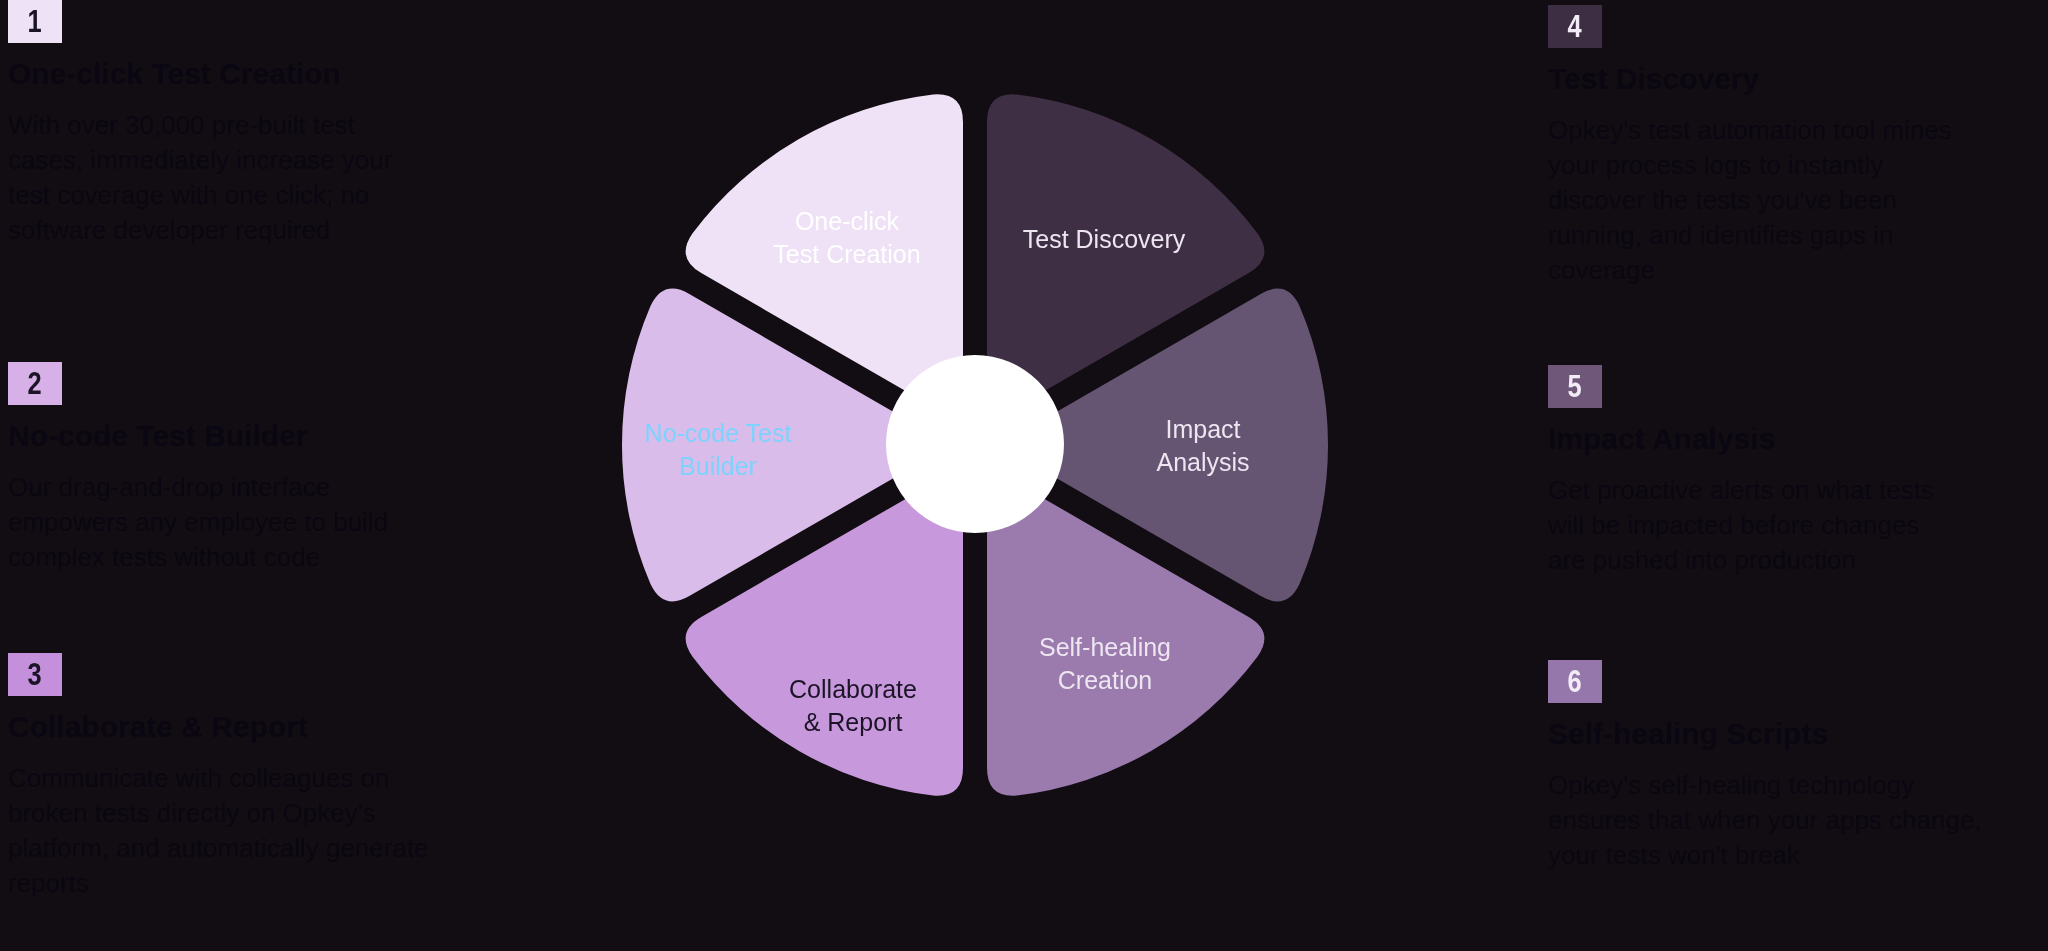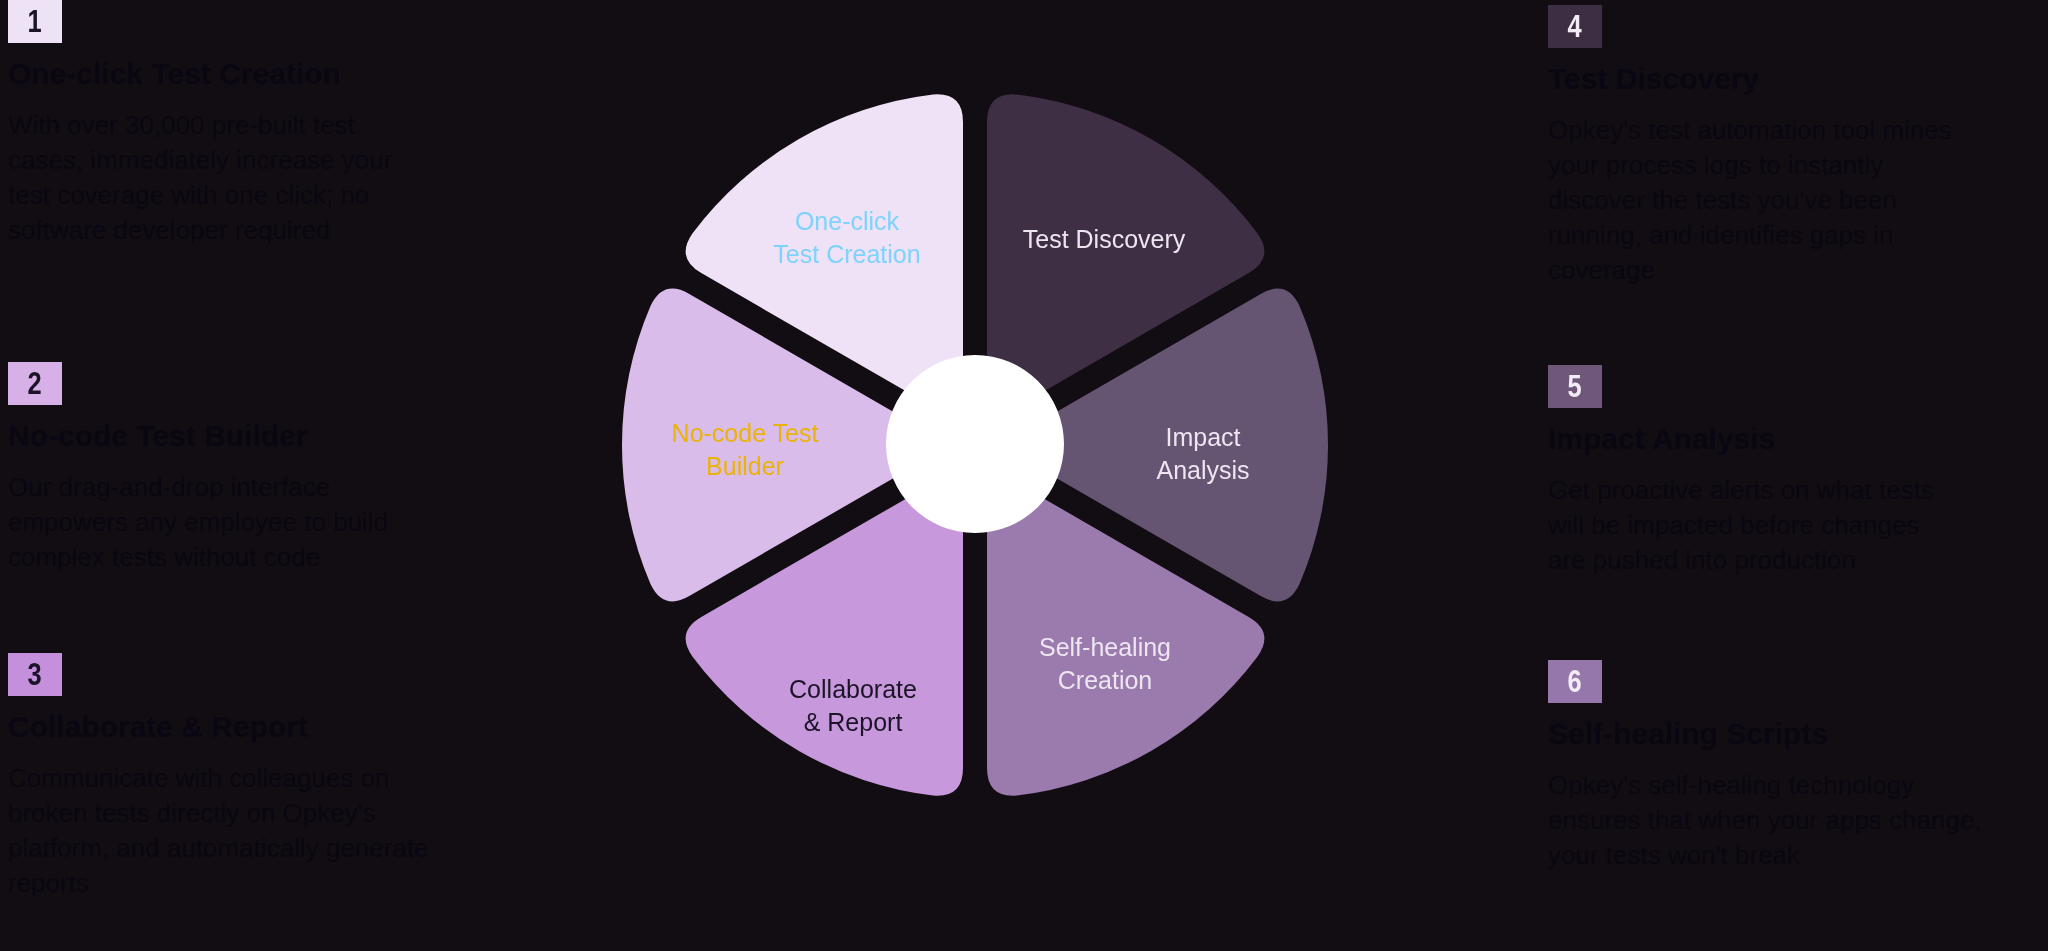--- a/index.html
+++ b/index.html
@@ -118,27 +118,27 @@
     <svg id="wheel-svg" width="2048" height="951" viewBox="0 0 2048 951">
         <path d="M 937.7 409.6 L 701.3 273.1 Q 675.3 258.1 692.4 233.5 A 353 353 0 0 1 933.1 94.5 Q 963.0 92.0 963.0 122.0 L 963.0 395.0 A 50 50 0 0 0 937.7 409.6 Z" fill="#efe2f6"></path>
         <path d="M 987.0 395.0 L 987.0 122.0 Q 987.0 92.0 1016.9 94.5 A 353 353 0 0 1 1257.6 233.5 Q 1274.7 258.1 1248.7 273.1 L 1012.3 409.6 A 50 50 0 0 0 987.0 395.0 Z" fill="#3e2f45"></path>
         <path d="M 1024.3 430.4 L 1260.7 293.9 Q 1286.7 278.9 1299.5 306.0 A 353 353 0 0 1 1299.5 584.0 Q 1286.7 611.1 1260.7 596.1 L 1024.3 459.6 A 50 50 0 0 0 1024.3 430.4 Z" fill="#665473"></path>
         <path d="M 1012.3 480.4 L 1248.7 616.9 Q 1274.7 631.9 1257.6 656.5 A 353 353 0 0 1 1016.9 795.5 Q 987.0 798.0 987.0 768.0 L 987.0 495.0 A 50 50 0 0 0 1012.3 480.4 Z" fill="#9b7aae"></path>
         <path d="M 963.0 495.0 L 963.0 768.0 Q 963.0 798.0 933.1 795.5 A 353 353 0 0 1 692.4 656.5 Q 675.3 631.9 701.3 616.9 L 937.7 480.4 A 50 50 0 0 0 963.0 495.0 Z" fill="#c898dd"></path>
         <path d="M 925.7 459.6 L 689.3 596.1 Q 663.3 611.1 650.5 584.0 A 353 353 0 0 1 650.5 306.0 Q 663.3 278.9 689.3 293.9 L 925.7 430.4 A 50 50 0 0 0 925.7 459.6 Z" fill="#dabcea"></path>
         <circle cx="975" cy="444" r="89" fill="#ffffff"></circle>
       </svg>
     <div id="wheel-labels">
-        <div class="wheel-label" style="left: 847px; top: 238px; color: #7dd3fc;">One-click
+        <div class="wheel-label" style="left: 847px; top: 238px; color: #ffffff;">One-click
 Test Creation</div>
         <div class="wheel-label" style="left: 1104px; top: 239px; color: rgb(237, 230, 241);">Test Discovery</div>
-        <div class="wheel-label" style="left: 1203px; top: 446px; color: rgb(237, 230, 241); margin-top: 8px;">Impact
+        <div class="wheel-label" style="left: 1203px; top: 446px; color: rgb(237, 230, 241);">Impact
 Analysis</div>
         <div class="wheel-label" style="left: 1105px; top: 664px; color: rgb(237, 230, 241);">Self-healing
 Creation</div>
         <div class="wheel-label" style="left: 853px; top: 664px; color: rgb(27, 20, 38); margin-top: 42px;">Collaborate
 &amp; Report</div>
-        <div class="wheel-label" style="left: 745px; top: 450px; color: #eab308;">No-code Test
+        <div class="wheel-label" style="left: 718px; top: 450px; color: #7dd3fc;">No-code Test
 Builder</div>
       </div>
   </div>
 
 </div>
 
 </body></html>

